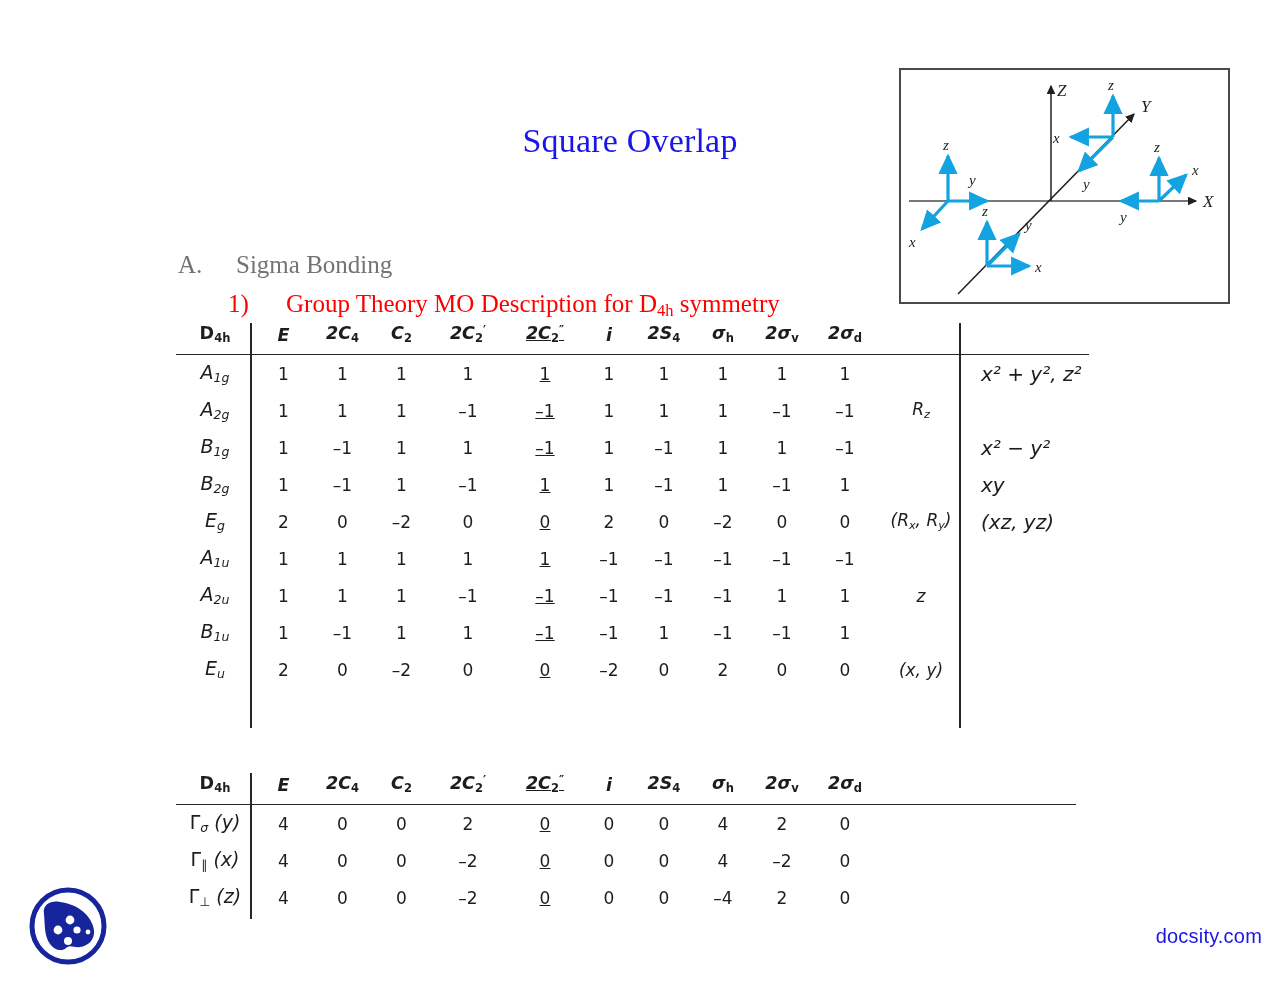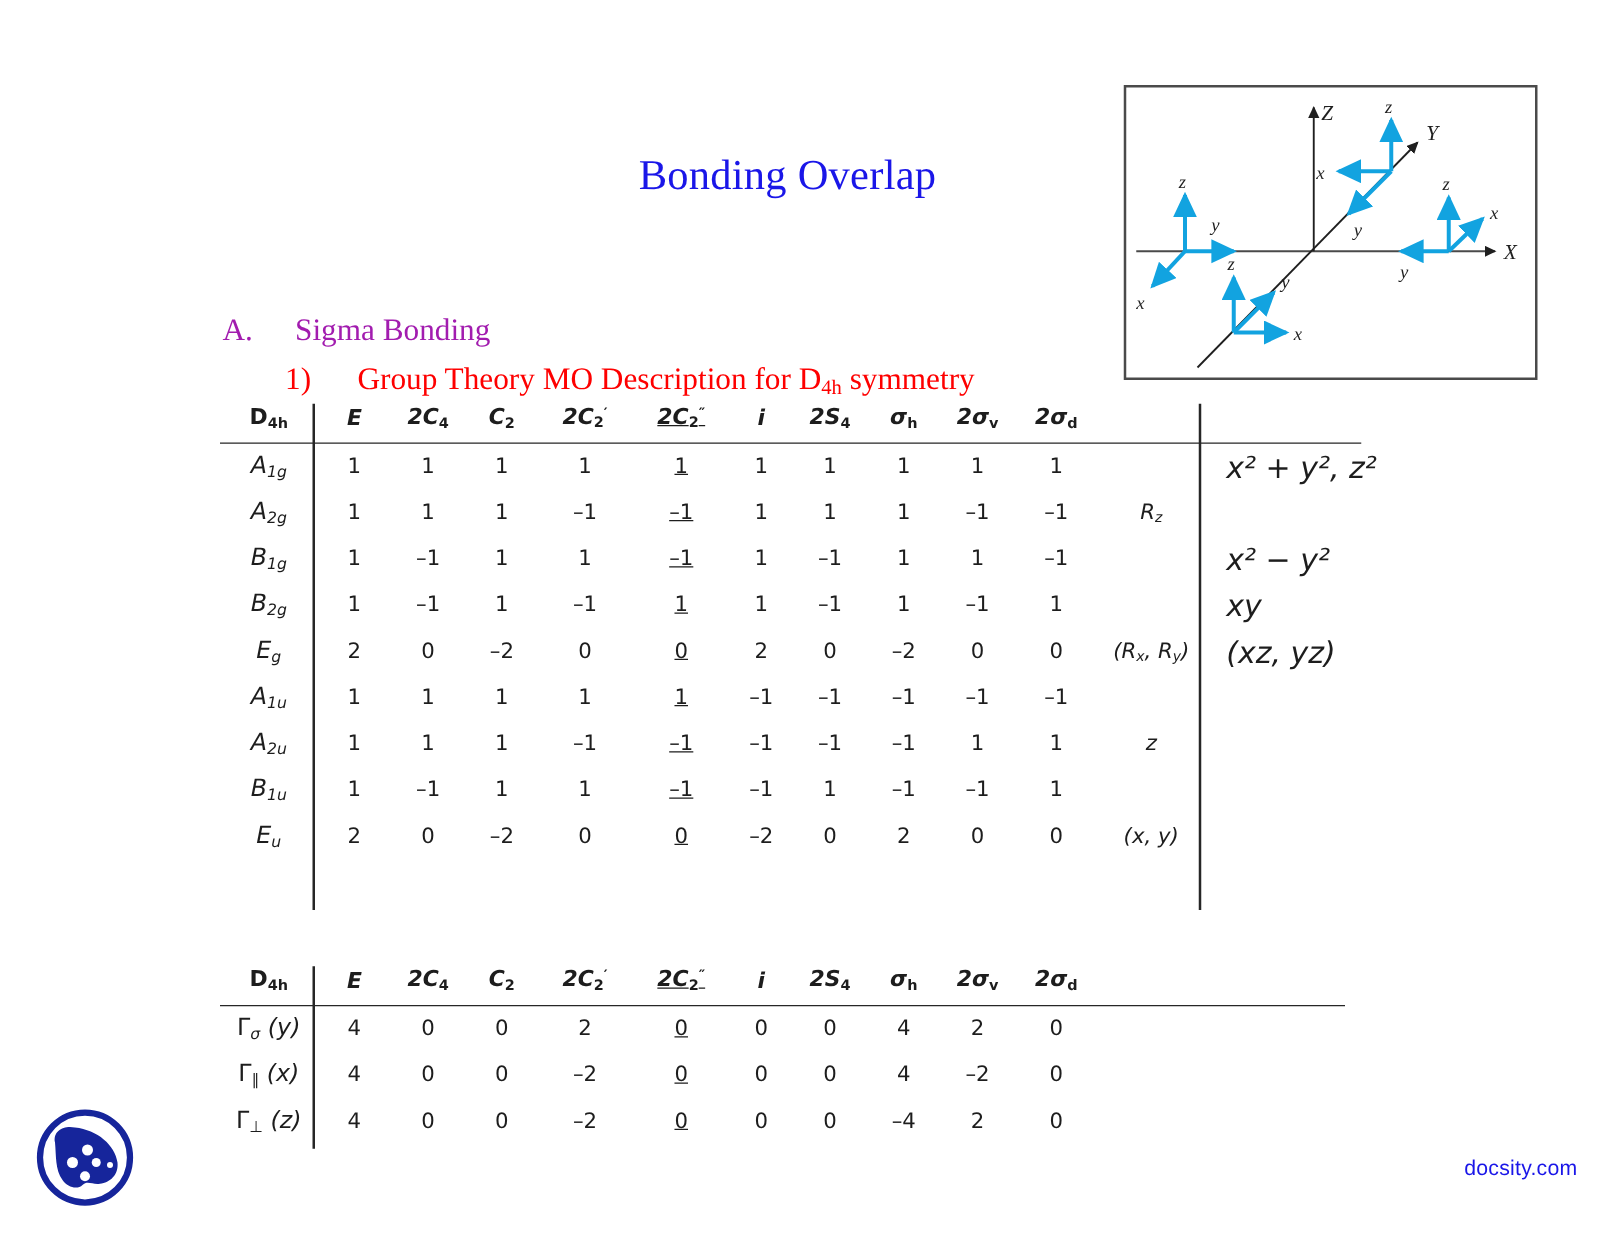--- a/index.html
+++ b/index.html
@@ -24,21 +24,21 @@
   .lvl1{
     position:absolute;left:110px;top:200px;
     font-family:"Liberation Serif", serif;
     font-size:30px;color:#000000;
     white-space:nowrap;
   }
   .lvl1 .num{display:inline-block;width:60px;}
   .lvl2{
     position:absolute;left:178px;top:251px;
     font-family:"Liberation Serif", serif;
-    font-size:25px;color:#a21caf;
+    font-size:25px;color:#737373;
     white-space:nowrap;
   }
   .lvl2 .num{display:inline-block;width:58px;}
   .lvl3{
     position:absolute;left:228px;top:290px;
     font-family:"Liberation Serif", serif;
     font-size:25px;color:#fe0000;
     white-space:nowrap;
   }
   .lvl3 .num{display:inline-block;width:58px;}
@@ -66,21 +66,21 @@
   }
   .ctable tr.hdr th.sym{font-style:italic;}
   
   .ctable tr.drow td{
     height:37px;vertical-align:middle;
   }
   .ctable tr.drow td.lbl{
     font-style:italic;font-size:19px;text-align:center;
   }
   .ctable tr.drow td.fn{
-    font-style:italic;font-size:24px;text-align:left;padding-left:16px;
+    font-style:italic;font-size:20px;text-align:left;padding-left:16px;
     white-space:nowrap;
   }
   .ctable td.lbl,.ctable th.lbl{width:78px;}
   .ctable td.c,.ctable th.c{width:59px;}
   .ctable td.c2p,.ctable th.c2p{width:74px;}
   .ctable td.c2pp,.ctable th.c2pp{width:80px;text-decoration:underline;}
   .ctable td.ci,.ctable th.ci{width:48px;}
   .ctable td.cs4,.ctable th.cs4{width:62px;}
   .ctable td.csh,.ctable th.csh{width:56px;}
   .ctable td.csv,.ctable th.csv{width:62px;}
@@ -99,29 +99,29 @@
     position:absolute;left:899px;top:68px;width:331px;height:236px;
     border:2.5px solid #4a4a4a;background:#ffffff;box-sizing:border-box;
   }
   .diagram svg{display:block;}
 
   
   .logo{position:absolute;left:22px;top:880px;width:92px;height:92px;}
   .brand{
     position:absolute;right:18px;top:925px;
     color:#1a16e8;font-family:"Liberation Sans", sans-serif;
-    font-size:17px;font-weight:normal;letter-spacing:.2px;
+    font-size:20px;font-weight:normal;letter-spacing:.2px;
   }
 </style>
 </head>
 <body>
 
 <div class="page">
 
-  <div class="title">Bonding Overlap</div>
+  <div class="title">Square Overlap</div>
 
 
   <div class="lvl2">
     <span class="num">A.</span><span>Sigma Bonding</span>
   </div>
 
   <div class="lvl3">
     <span class="num">1)</span><span>Group Theory MO Description for D</span><sub>4h</sub><span> symmetry</span>
   </div>
 

